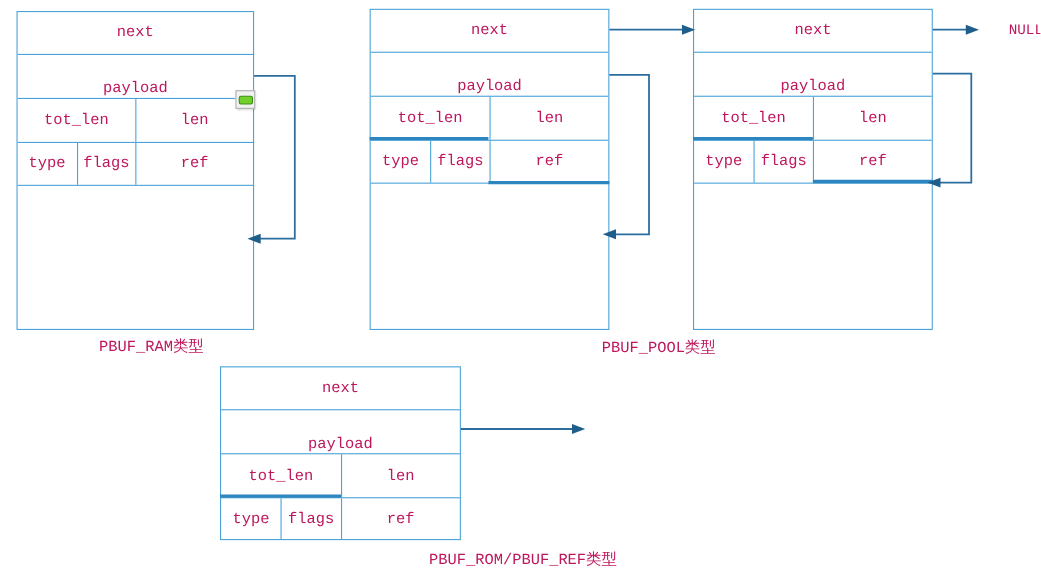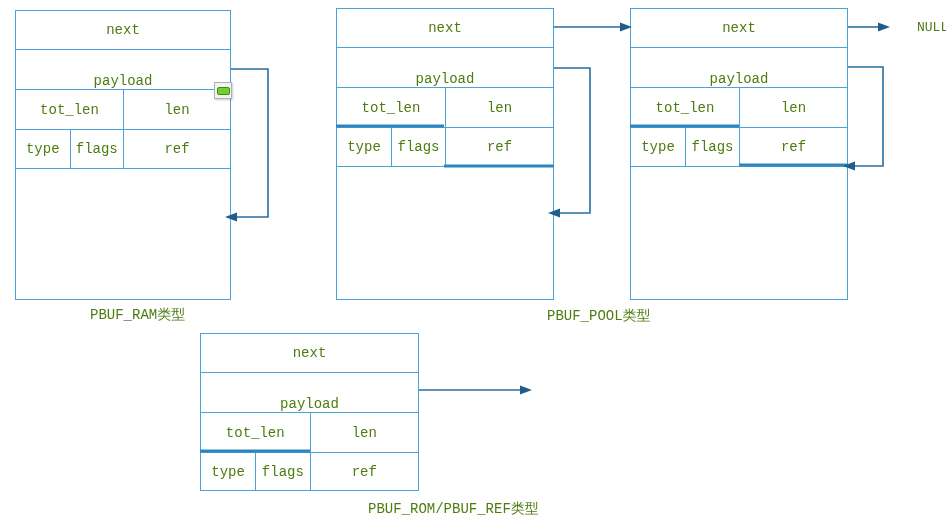--- a/index.html
+++ b/index.html
@@ -1,21 +1,21 @@
 <!DOCTYPE html>
 <html><head>
 <meta charset="utf-8">
 <style>
   html,body{margin:0;padding:0;background:#ffffff;}
   #canvas{
     position:relative;
     width:946px;height:528px;
     background:#ffffff;
     font-family:"Liberation Mono","DejaVu Sans Mono",monospace;
-    color:#4d7c0f;
+    color:#be185d;
     overflow:hidden;
   }
   .pbuf{
     position:absolute;
     background:#ffffff;
     border:1px solid #4aa3d8;
     display:flex;flex-direction:column;
     box-sizing:border-box;
     z-index:1;
   }
@@ -210,21 +210,21 @@
         </div>
       <div class="cell w-full">
           <span>ref</span>
         </div>
     </div>
   </div>
 
 
   <div class="caption" style="left:74px;top:306px">PBUF_RAM类型</div>
   <div class="caption" style="left:531px;top:307px">PBUF_POOL类型</div>
-  <div class="caption" style="left:352px;top:500px">PBUF_ROM/PBUF_REF类型</div>
+  <div class="caption" style="left:374px;top:500px">PBUF_ROM/PBUF_REF类型</div>
 
   <div class="nulltext">NULL</div>
 
   <div id="handle">
     <div class="pill"></div>
   </div>
 
   <svg id="arrows" width="946" height="528" viewBox="0 0 946 528" fill="none" stroke="#2a6d9e" stroke-width="1.6">
 
     <g stroke="#2e86c1" stroke-width="3">

